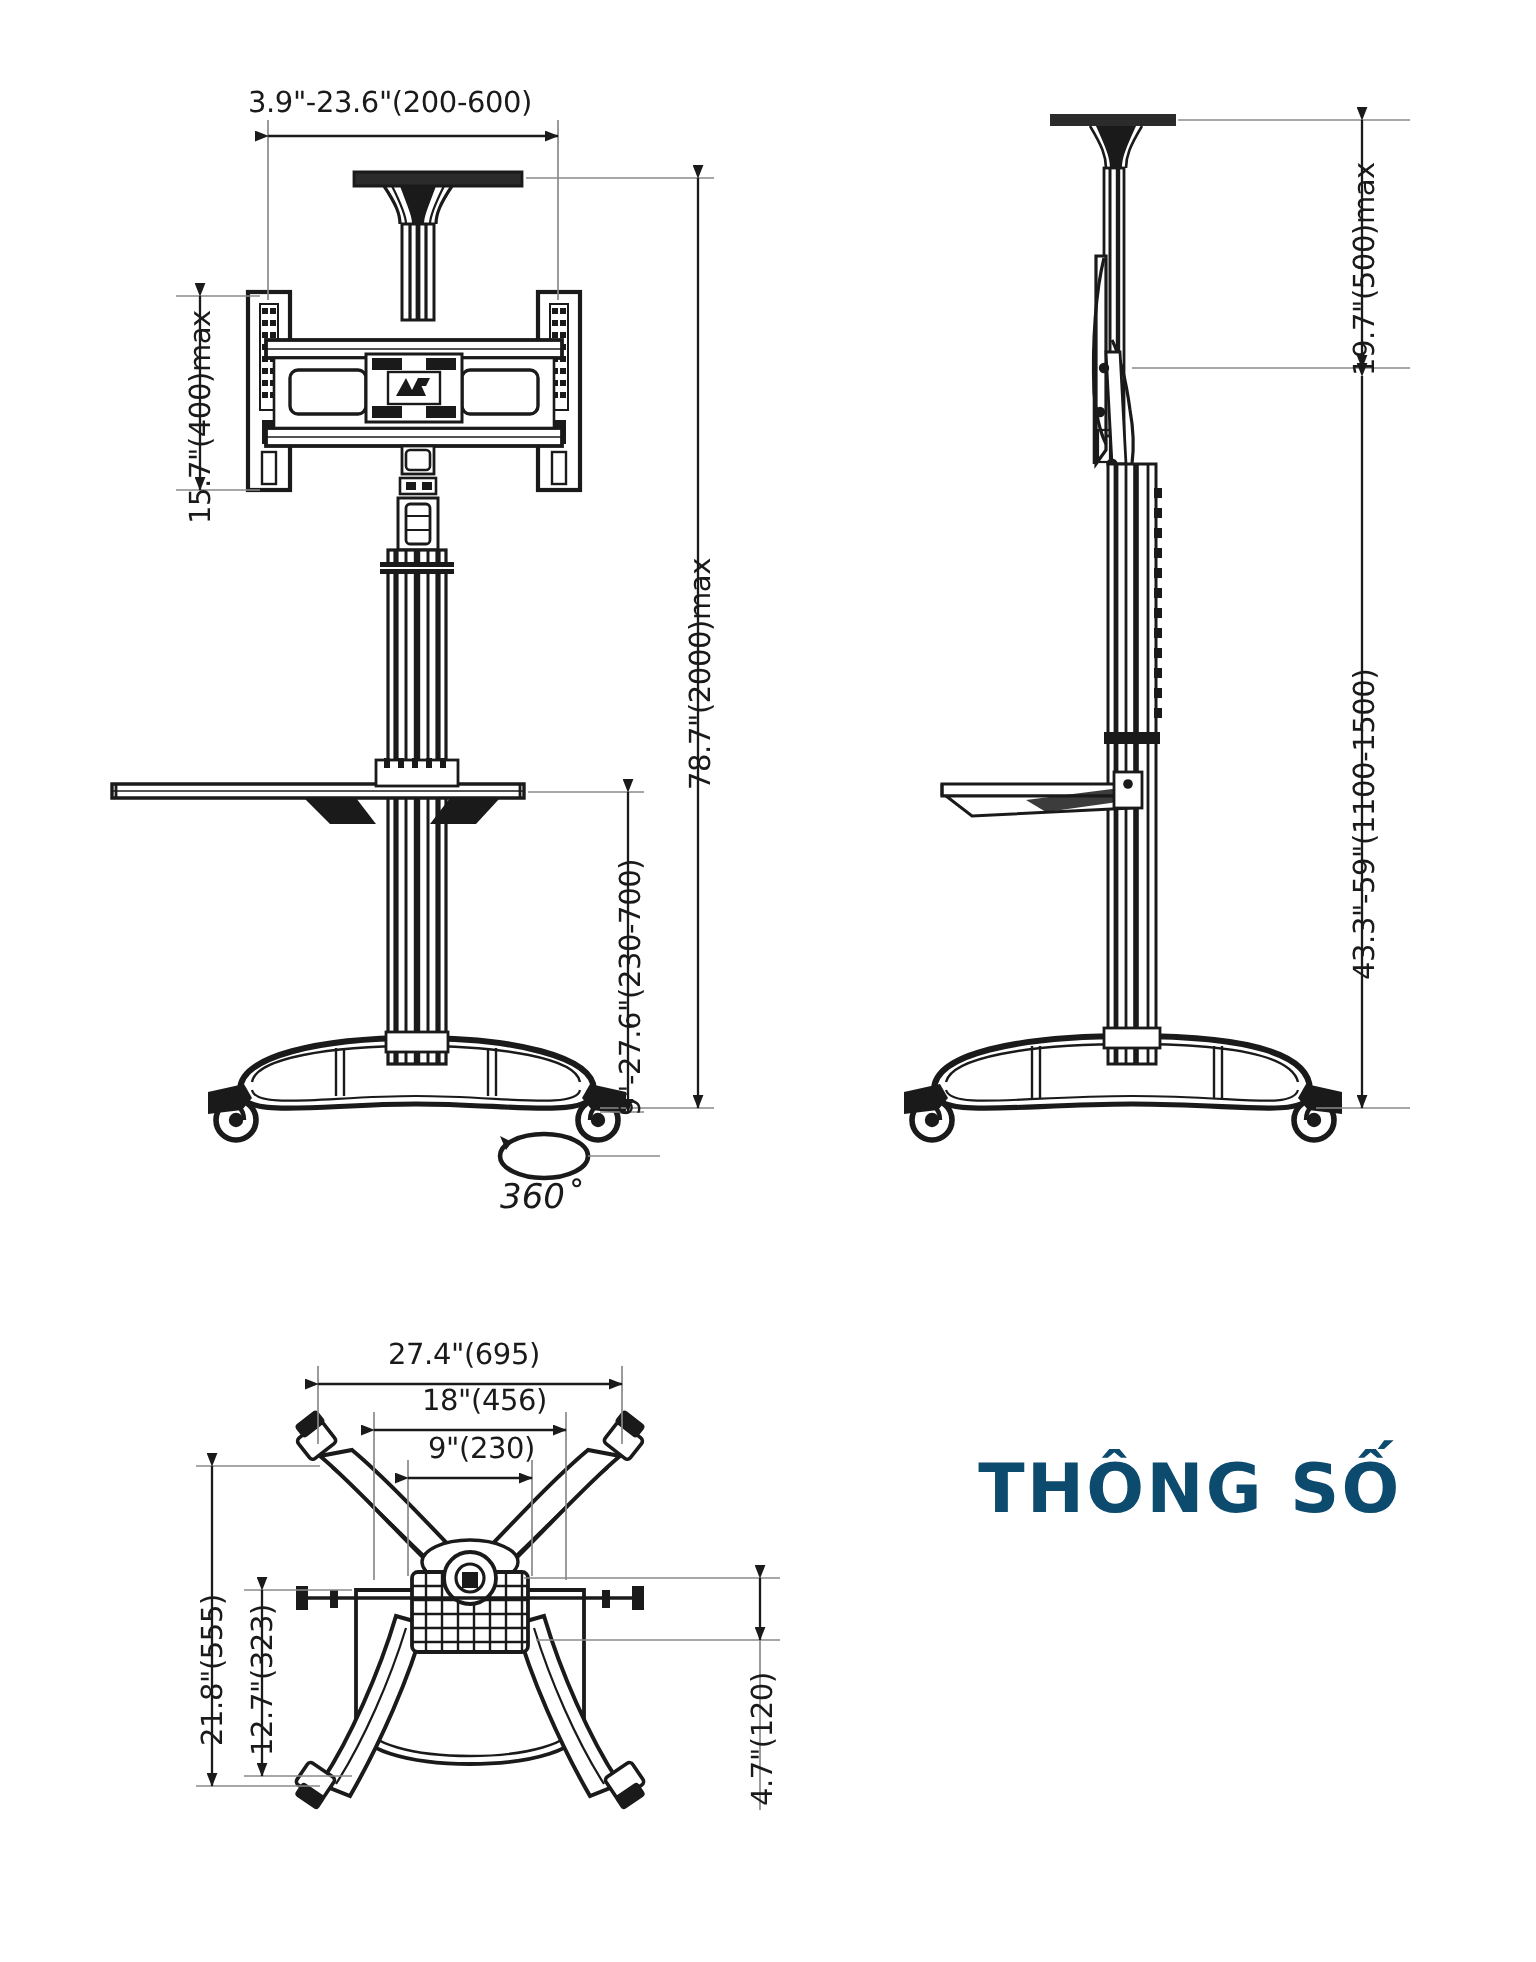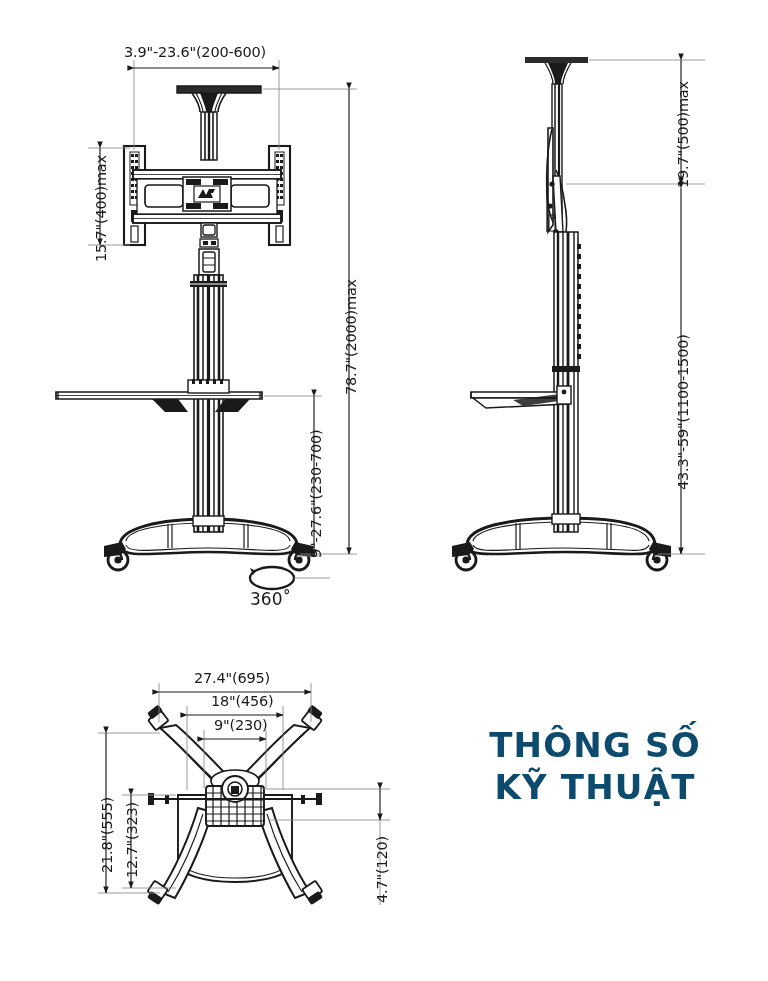--- a/index.html
+++ b/index.html
@@ -465,36 +465,35 @@
   </svg>
 
   <div class="dim-text" style="left:124px; top:45px;">3.9"-23.6"(200-600)</div>
 
   <div class="dim-text vert-up" style="left:94px; top:262px;">15.7"(400)max</div>
 
   <div class="dim-text vert-up" style="left:344px; top:395px;">78.7"(2000)max</div>
 
   <div class="dim-text vert-up" style="left:309px; top:558px;">9"-27.6"(230-700)</div>
 
-  <div class="rot-label" style="left:250px; top:589px;">360˚</div>
+  <div class="rot-label" style="left:250px; top:589px;font-style:italic;">360˚</div>
 
   <div class="dim-text vert-up" style="left:676px; top:188px;">19.7"(500)max</div>
 
   <div class="dim-text vert-up" style="left:676px; top:490px;">43.3"-59"(1100-1500)</div>
 
   <div class="dim-text" style="left:194px; top:671px;">27.4"(695)</div>
 
   <div class="dim-text" style="left:211px; top:694px;">18"(456)</div>
 
   <div class="dim-text" style="left:214px; top:718px;">9"(230)</div>
 
   <div class="dim-text vert-up" style="left:100px; top:873px;">21.8"(555)</div>
 
   <div class="dim-text vert-up" style="left:125px; top:878px;">12.7"(323)</div>
 
   <div class="dim-text vert-up" style="left:375px; top:903px;">4.7"(120)</div>
 
   <div class="title-block">
     <span class="title-line">THÔNG SỐ</span>
-    <span class="title-line">KỸ THUẬT</span>
   </div>
 
 </div>
 
 </body></html>

